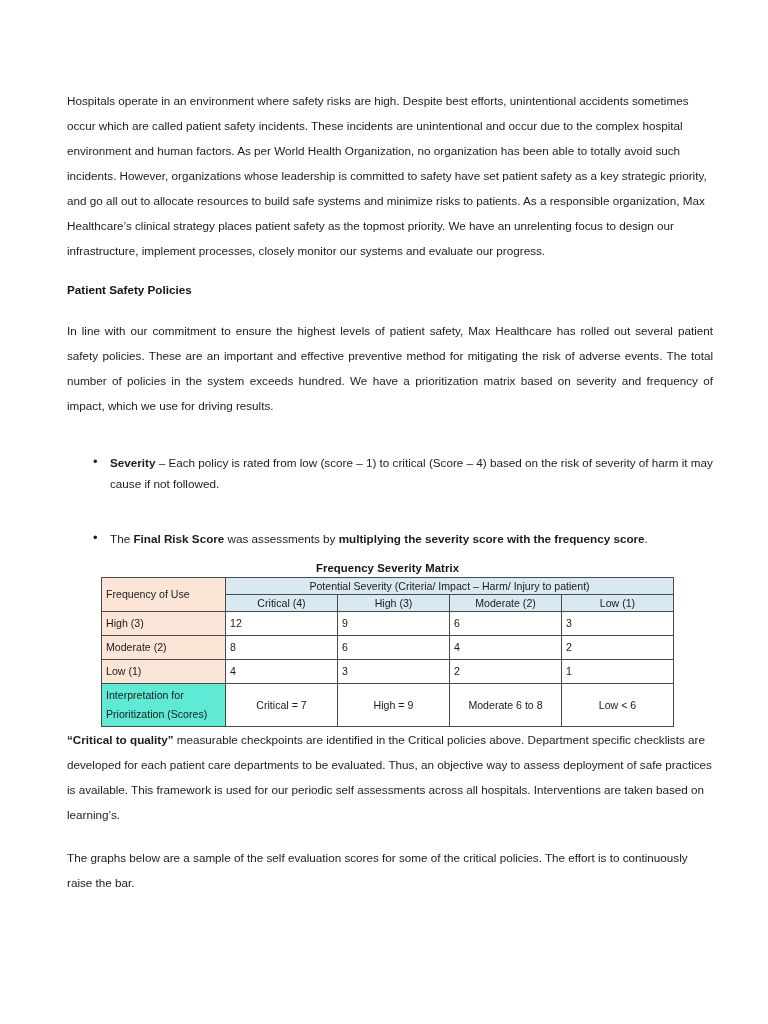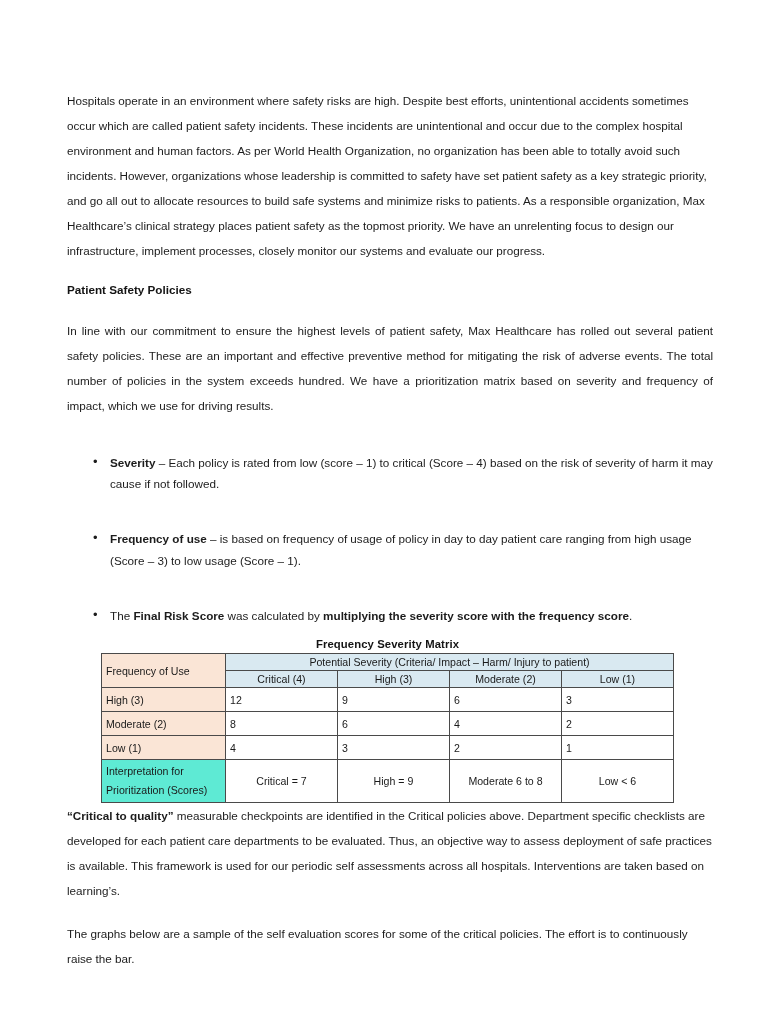--- a/index.html
+++ b/index.html
@@ -159,24 +159,21 @@
 
     <h2 class="section">Patient Safety Policies</h2>
 
     <p class="body justify">In line with our commitment to ensure the highest levels of patient safety, Max Healthcare has rolled out several patient safety policies. These are an important and effective preventive method for mitigating the risk of adverse events. The total number of policies in the system exceeds hundred. We have a prioritization matrix based on severity and frequency of impact, which we use for driving results.</p>
 
     <ul class="bullets">
       <li>
         <b>Severity</b><span> – Each policy is rated from low (score – 1) to critical (Score – 4) based on the risk of severity of harm it may cause if not followed.</span>
       </li>
       <li>
-        <b>Frequency of use</b><span> – is based on frequency of usage of policy in day to day patient care ranging from high usage (Score – 3) to low usage (Score – 1).</span>
-      </li>
-      <li>
-        <span>The </span><b>Final Risk Score</b><span> was calculated by </span><b>multiplying the severity score with the frequency score</b><span>.</span>
+        <span>The </span><b>Final Risk Score</b><span> was assessments by </span><b>multiplying the severity score with the frequency score</b><span>.</span>
       </li>
     </ul>
 
     <div class="table-wrap">
       <div class="table-title">Frequency Severity Matrix</div>
 
       <table class="matrix">
         <colgroup>
           <col class="col-label">
             <col class="col-data">

